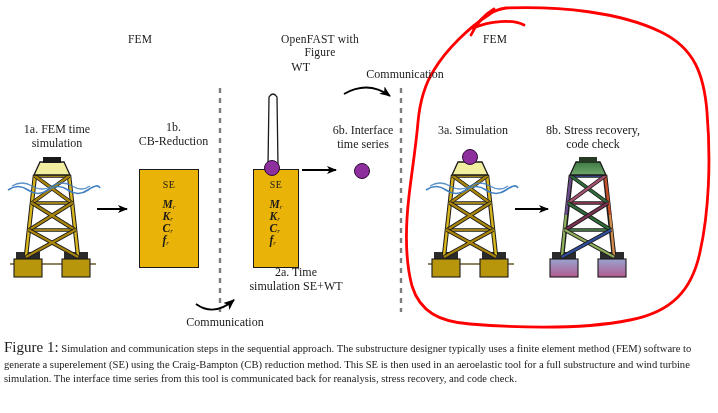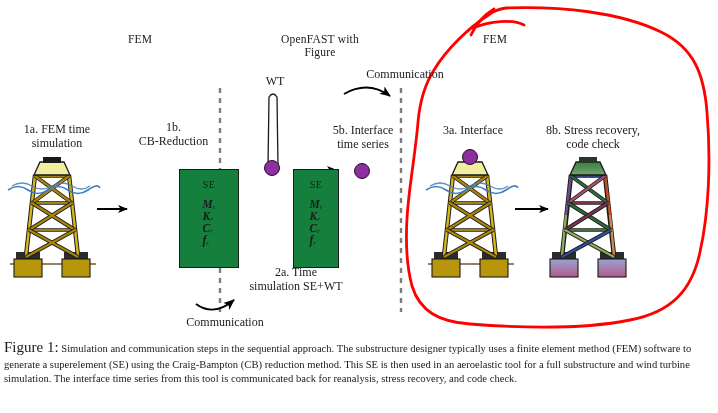--- a/index.html
+++ b/index.html
@@ -13,22 +13,22 @@
   .hdr{font-weight:normal;font-size:11.5px;letter-spacing:.2px;}
   .step{font-size:12px;}
   .caption{
     position:absolute;left:4px;top:337px;width:710px;
     font-size:10.6px;line-height:1.37;text-align:left;
   }
   .caption .fignum{font-size:15px;}
   .semath{font-style:italic;font-weight:bold;}
   .sub{font-size:7px;font-style:italic;font-weight:normal;vertical-align:-1px;}
   .sebox{
-    position:absolute;background:#15803d;border:1.1px solid #1a1a1a;
-    display:flex;flex-direction:column;align-items:center;margin-left:40px;
+    position:absolute;background:#eab308;border:1.1px solid #1a1a1a;
+    display:flex;flex-direction:column;align-items:center;
   }
   .sebox .setitle{font-size:10px;margin-top:9px;letter-spacing:.4px;}
   .sebox .serow{font-size:11.5px;line-height:1.02;}
   .dot{position:absolute;border-radius:50%;background:#8e2f9e;border:1px solid #2a0a32;}
 </style>
 </head>
 <body>
 
 <svg id="fig" viewBox="0 0 718 413">
   <defs>
@@ -175,29 +175,29 @@
 Figure</div>
 
 <div class="lbl hdr" style="left:455px;top:33px;width:80px;">FEM</div>
 
 <div class="lbl step" style="left:2px;top:123px;width:110px;white-space:pre-line;">1a. FEM time
 simulation</div>
 
 <div class="lbl step" style="left:126px;top:121px;width:95px;white-space:pre-line;">1b.
 CB-Reduction</div>
 
-<div class="lbl step" style="left:240px;top:75px;width:70px;">WT</div>
-
-<div class="lbl step" style="left:318px;top:124px;width:90px;white-space:pre-line;">5b. Interface
+<div class="lbl step" style="left:240px;top:61px;width:70px;text-align:right;">WT</div>
+
+<div class="lbl step" style="left:318px;top:124px;width:90px;white-space:pre-line;">6b. Interface
 time series</div>
 
 <div class="lbl step" style="left:221px;top:266px;width:150px;white-space:pre-line;">2a. Time
 simulation SE+WT</div>
 
-<div class="lbl step" style="left:418px;top:124px;width:110px;">3a. Interface</div>
+<div class="lbl step" style="left:418px;top:124px;width:110px;">3a. Simulation</div>
 
 <div class="lbl step" style="left:523px;top:124px;width:140px;white-space:pre-line;">8b. Stress recovery,
 code check</div>
 
 <div class="lbl step" style="left:340px;top:68px;width:130px;">Communication</div>
 
 <div class="lbl step" style="left:155px;top:316px;width:140px;">Communication</div>
 
 <div class="sebox" style="left:139px;top:169px;width:58px;height:97px;">
   <div class="setitle">SE</div>

